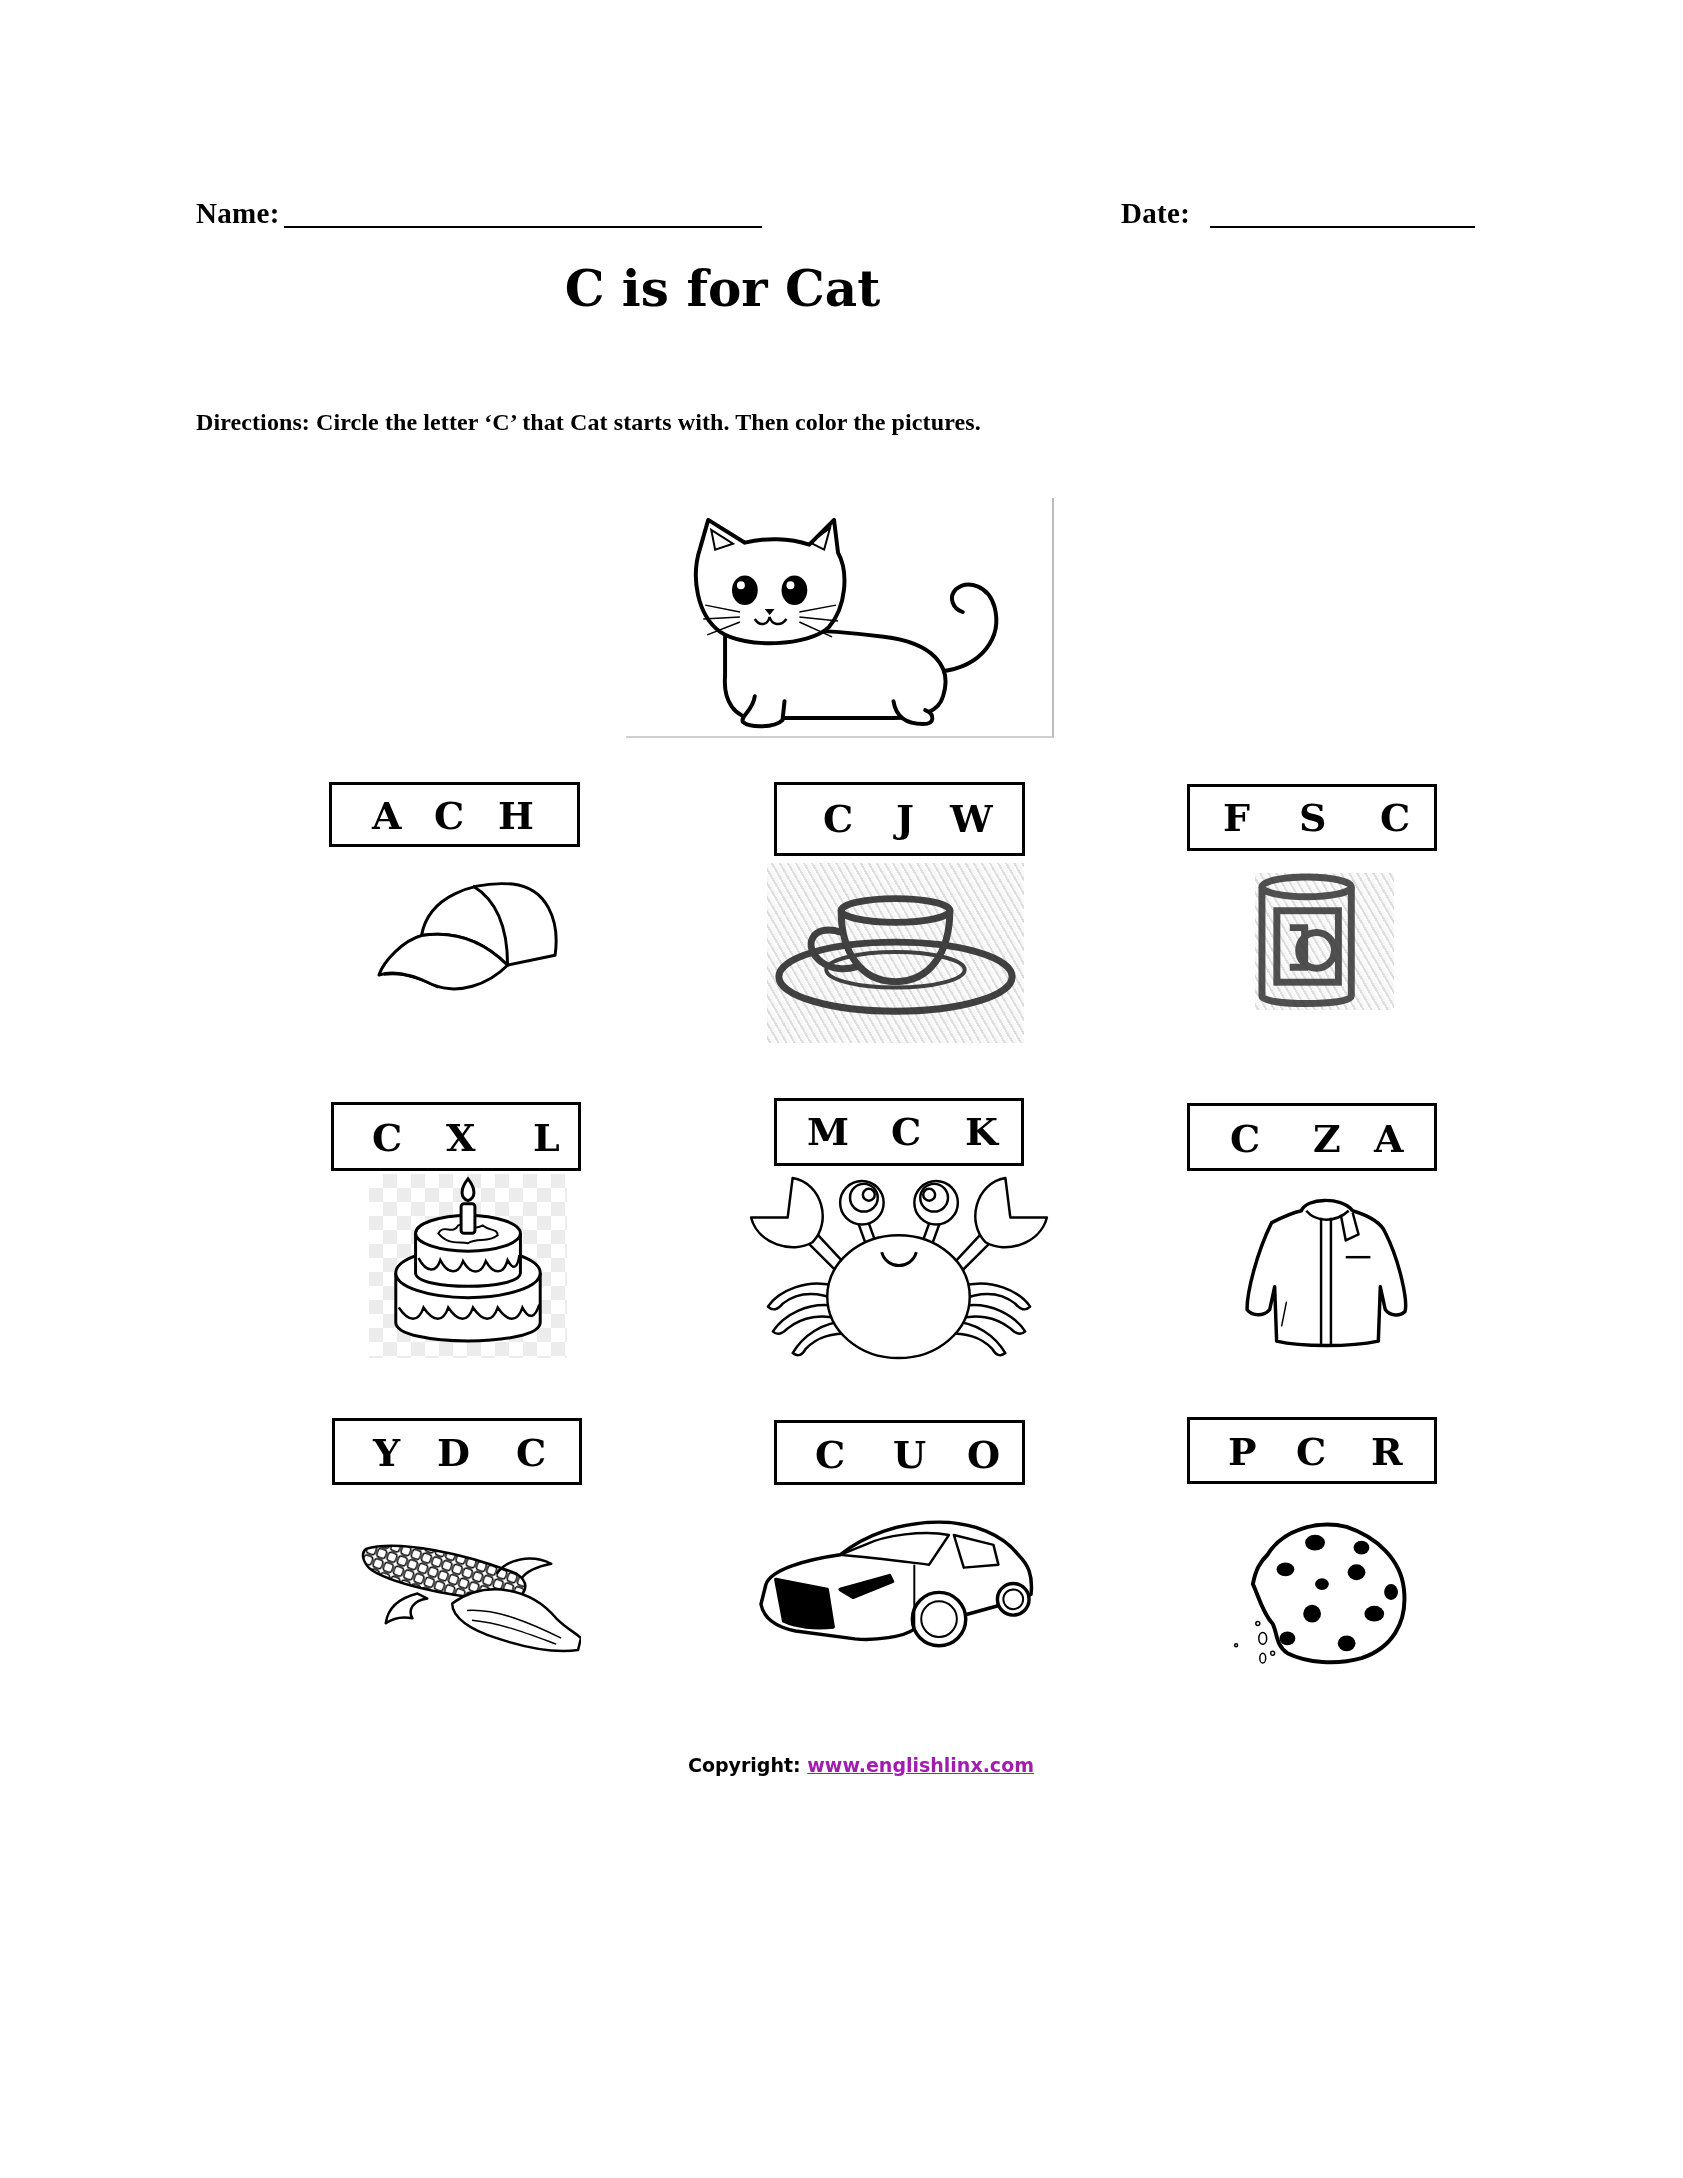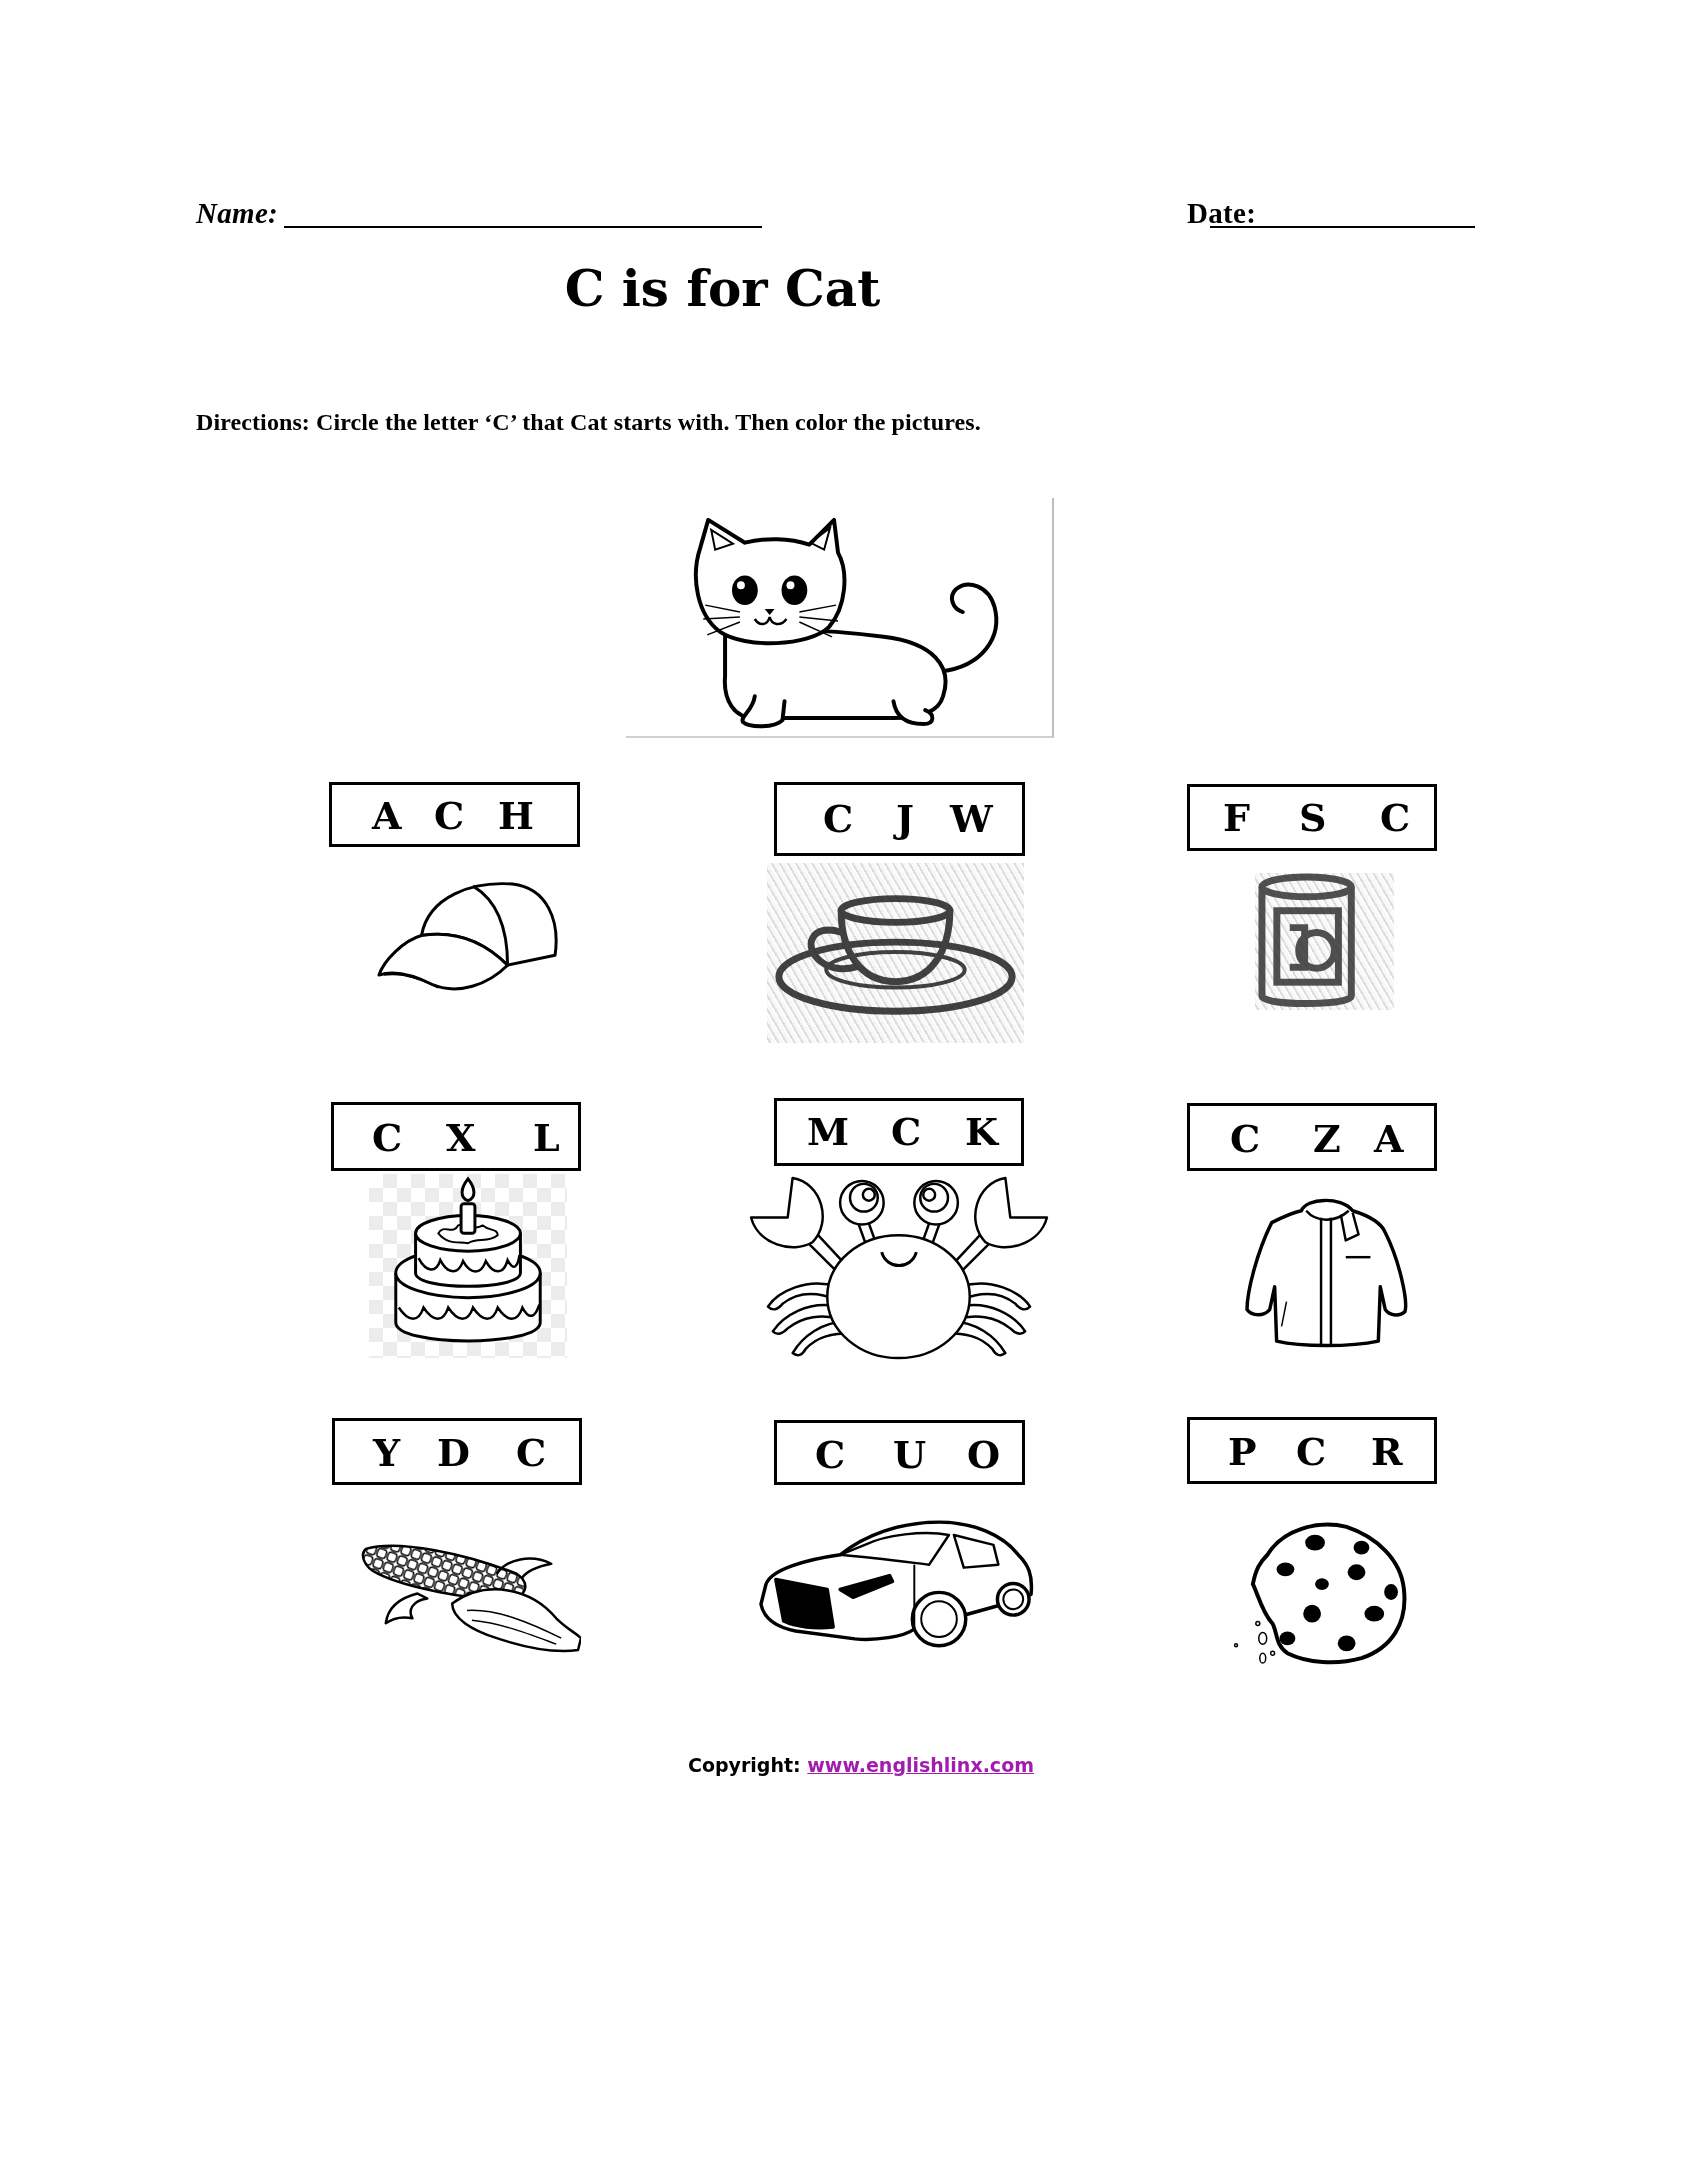--- a/index.html
+++ b/index.html
@@ -21,23 +21,23 @@
   .sketch-bg { background-color: #ececec;
                background-image: repeating-linear-gradient(60deg, rgba(255,255,255,0.9) 0 2px, rgba(200,200,200,0.4) 2px 4px, rgba(255,255,255,0.6) 4px 7px); }
   .checker-bg { background-color: #ffffff;
                 background-image: linear-gradient(45deg, #ececec 25%, transparent 25%, transparent 75%, #ececec 75%),
                                   linear-gradient(45deg, #ececec 25%, transparent 25%, transparent 75%, #ececec 75%);
                 background-size: 28px 28px; background-position: 0 0, 14px 14px; }
 </style>
 </head>
 <body>
 
-<div class="abs hdr-label" style="left:196px; top:197px;font-style:italic;">Name:</div>
+<div class="abs hdr-label" style="left:196px; top:197px;">Name:</div>
 <div class="blank-line" style="left:284px; top:226px; width:478px;"></div>
-<div class="abs hdr-label" style="left:1187px; top:197px;">Date:</div>
+<div class="abs hdr-label" style="left:1121px; top:197px;">Date:</div>
 <div class="blank-line" style="left:1210px; top:226px; width:265px;"></div>
 
 <div class="abs title" style="top:259px;">C is for Cat</div>
 
 <div class="abs directions" style="left:196px; top:409px;">Directions: Circle the letter ‘C’ that Cat starts with. Then color the pictures.</div>
 
 <div class="abs cat-frame" style="left:626px; top:498px; width:426px; height:238px;">
   <svg width="426" height="238" viewBox="0 0 430 240">
     <g fill="#fff" stroke="#000" stroke-width="4" stroke-linecap="round" stroke-linejoin="round">
 

